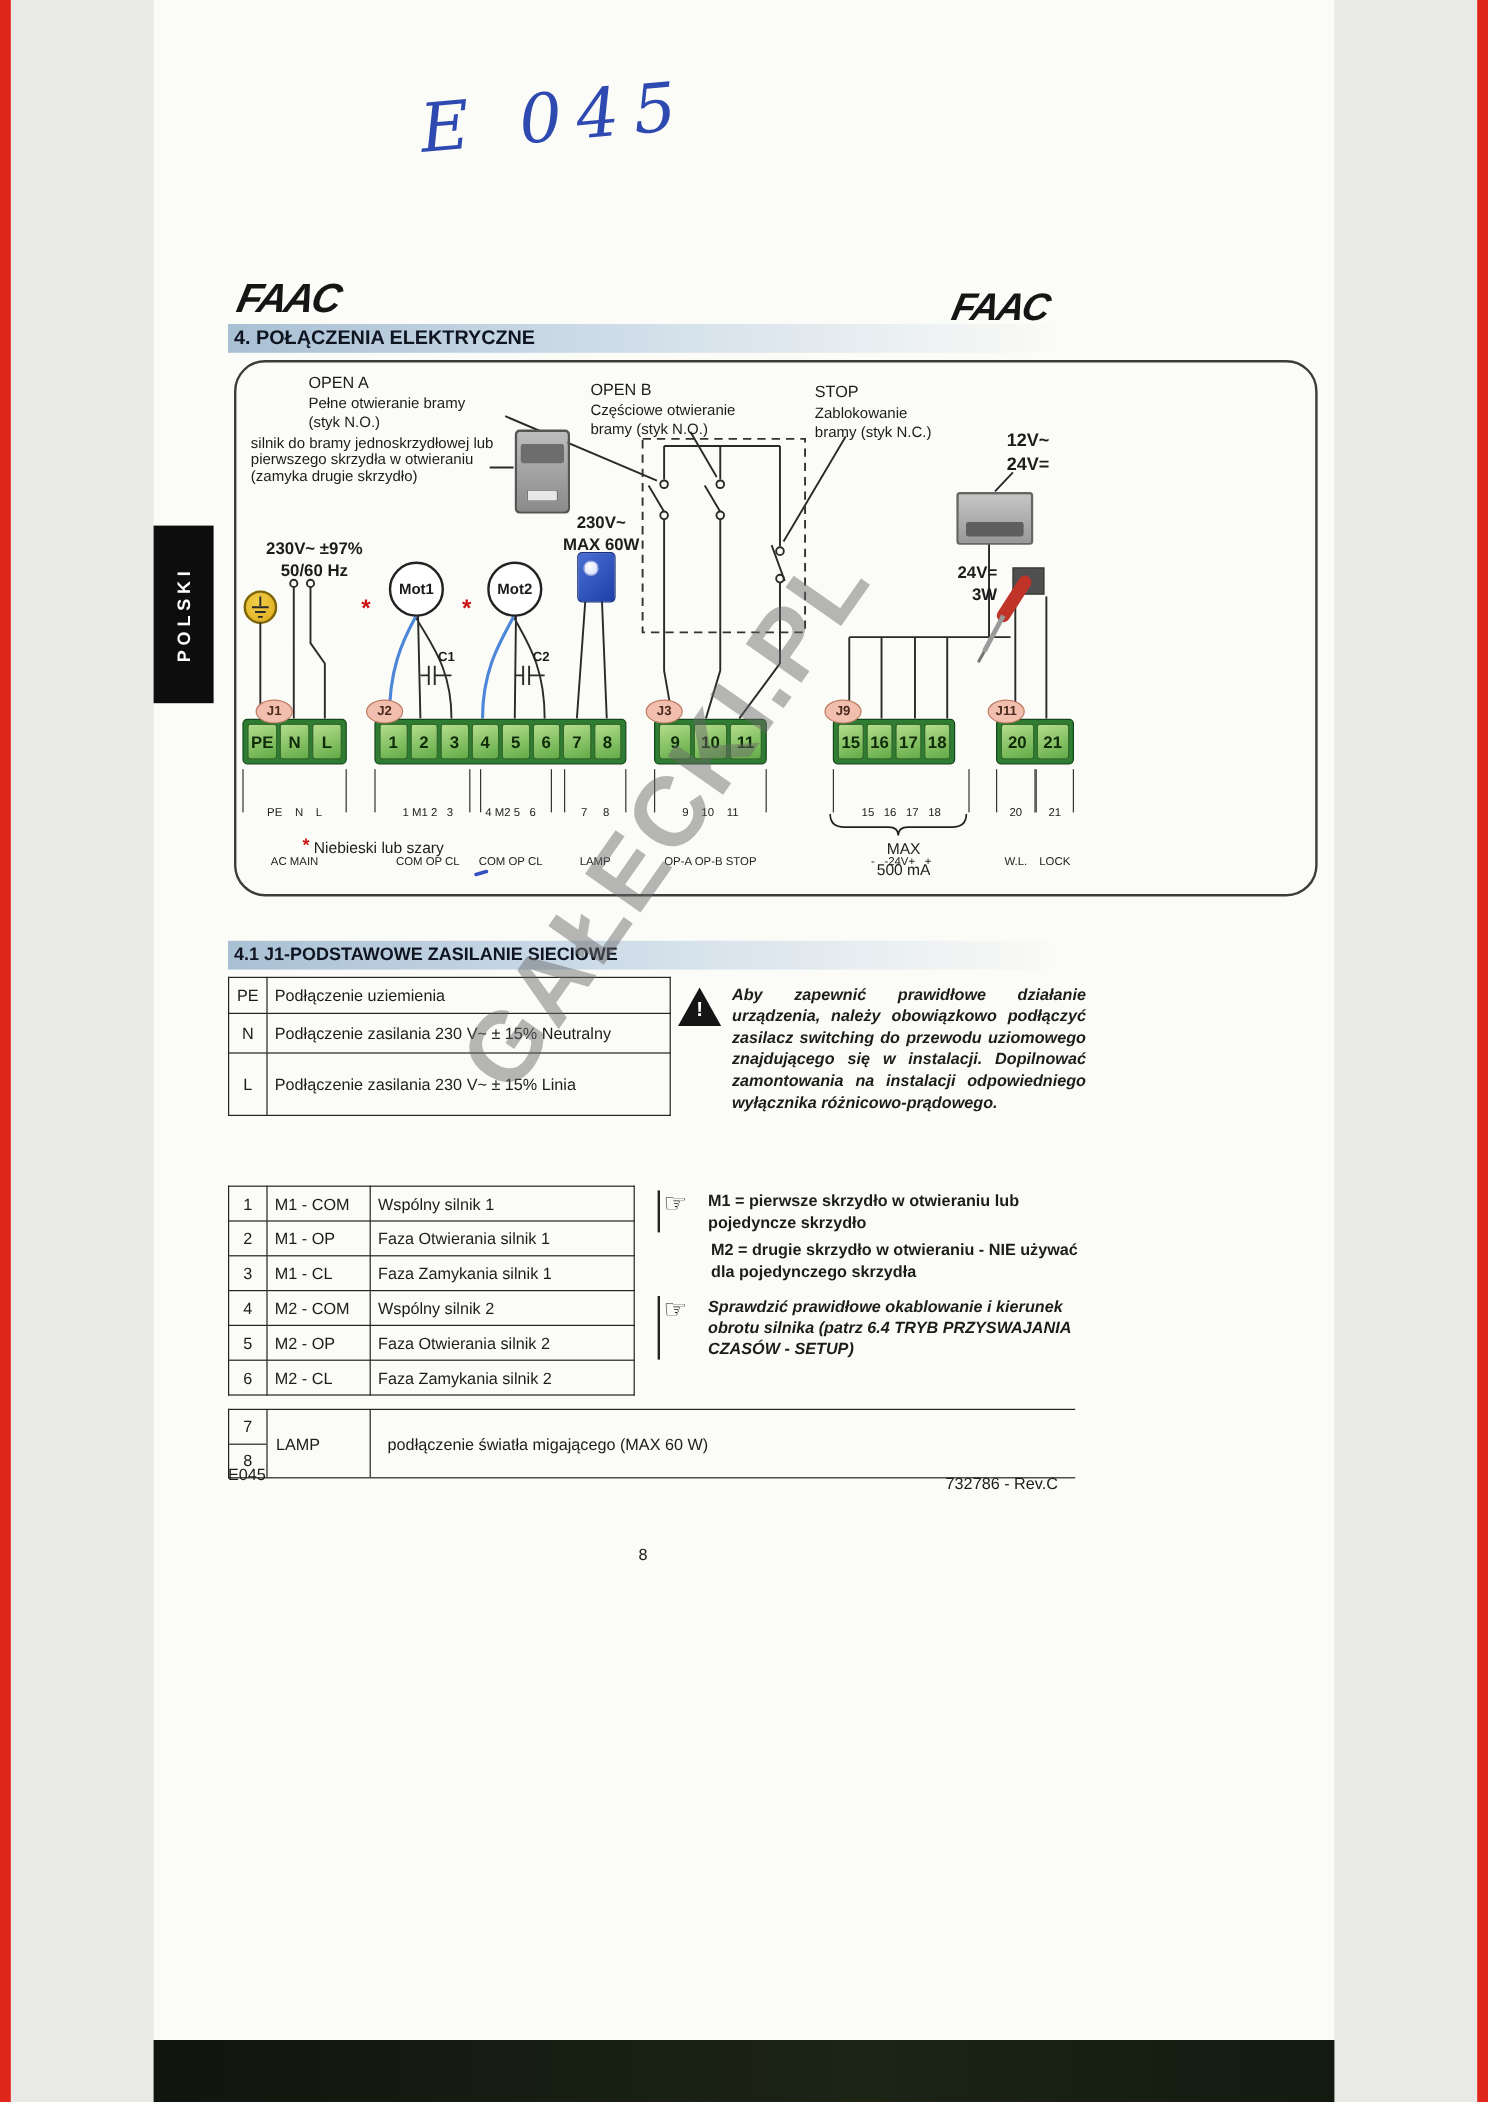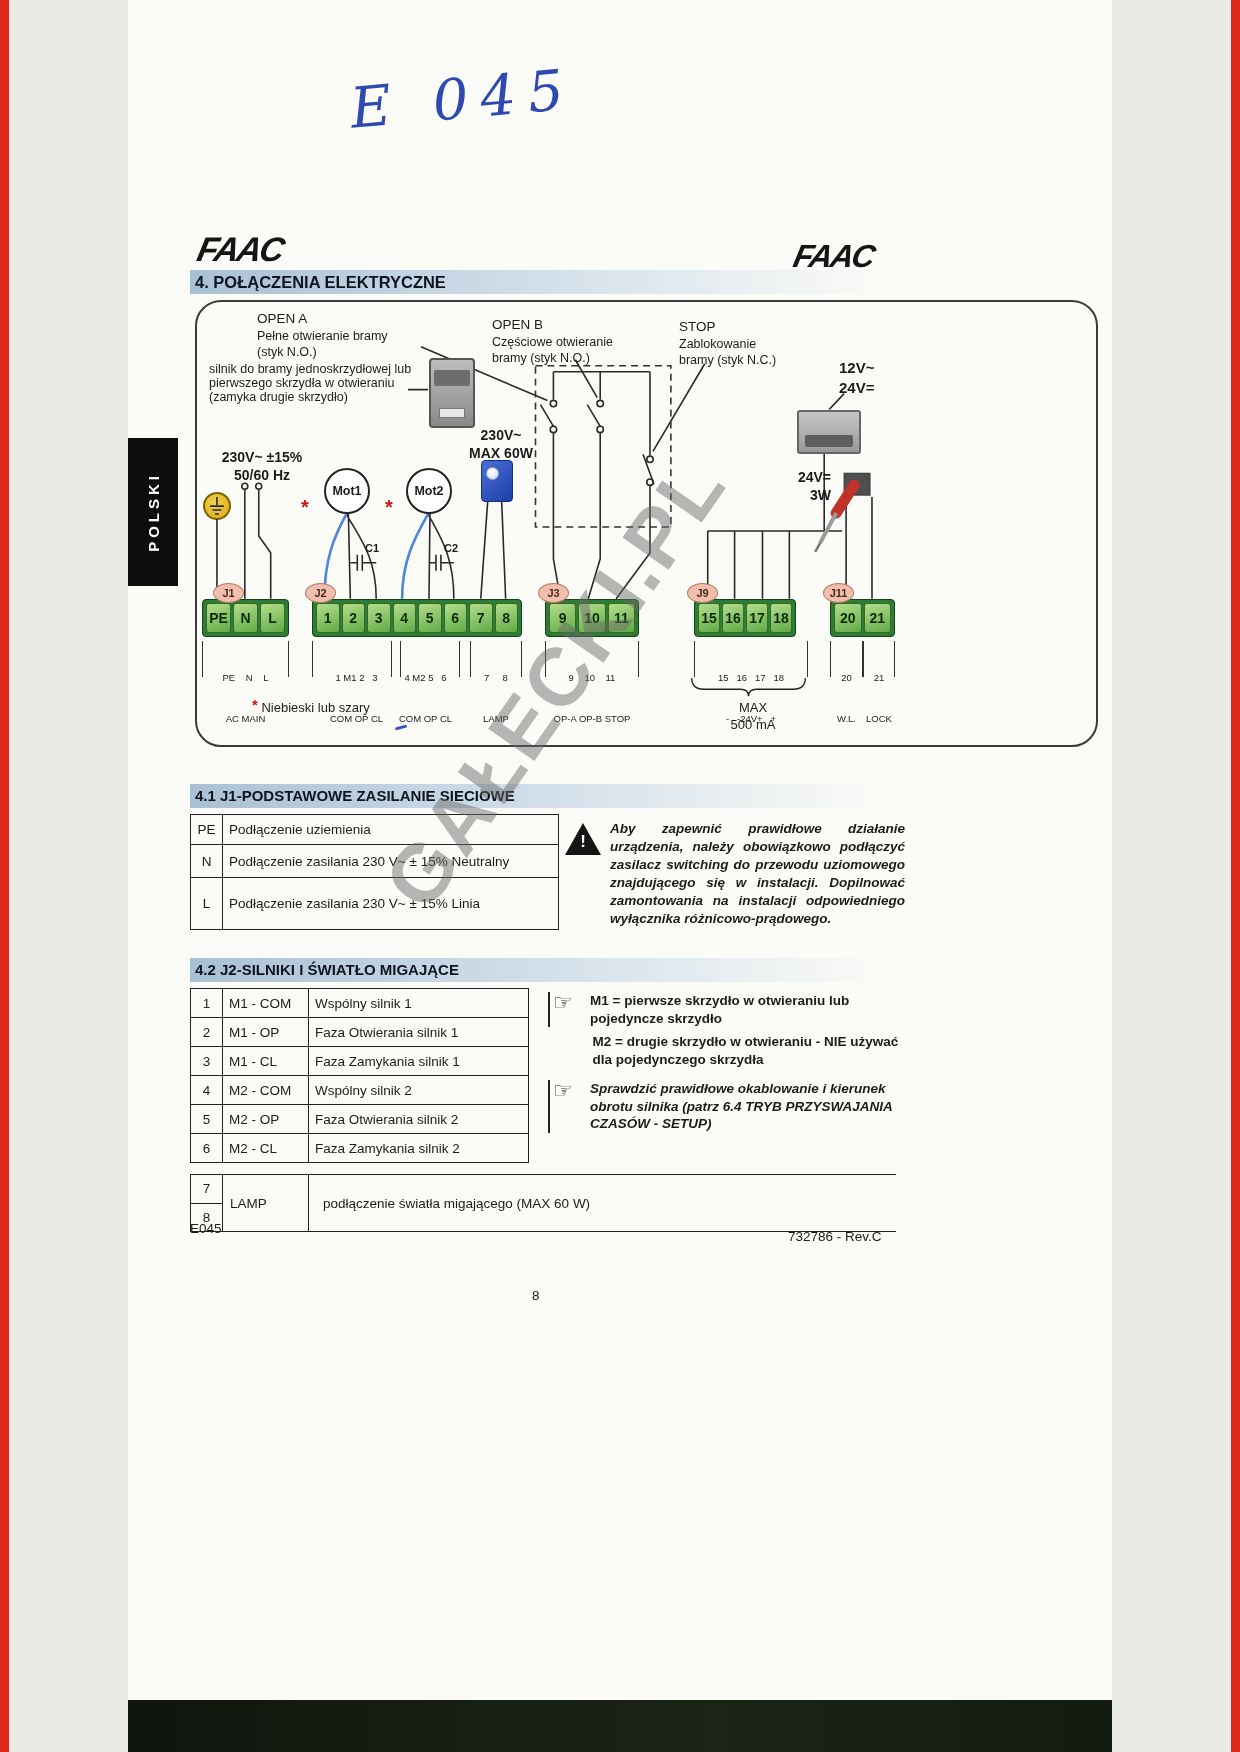--- a/index.html
+++ b/index.html
@@ -202,21 +202,21 @@
         <div>bramy (styk N.O.)</div>
       </div>
       <div class="dlabel d-stop">
         <div class="t">STOP</div>
         <div>Zablokowanie</div>
         <div>bramy (styk N.C.)</div>
       </div>
       <div class="d-motor-note">silnik do bramy jednoskrzydłowej lub pierwszego skrzydła w otwieraniu (zamyka drugie skrzydło)</div>
 
       <div class="dbold d-mains">
-        <div>230V~ ±15%</div>
+        <div>230V~ ±97%</div>
         <div>50/60 Hz</div>
       </div>
       <div class="dbold d-lamp-label">
         <div>230V~</div>
         <div>MAX 60W</div>
       </div>
       <div class="dbold d-aux">
         <div>12V~</div>
         <div>24V=</div>
       </div>
@@ -347,21 +347,20 @@
     </tbody>
       </table>
     <div class="warn">
       <div class="warn-icon">
         <div class="tri"></div>
         <div class="bang">!</div>
       </div>
       <div class="warn-text">Aby zapewnić prawidłowe działanie urządzenia, należy obowiązkowo podłączyć zasilacz switching do przewodu uziomowego znajdującego się w instalacji. Dopilnować zamontowania na instalacji odpowiedniego wyłącznika różnicowo-prądowego.</div>
     </div>
 
-    <div class="sec-header sec42">4.2 J2-SILNIKI I ŚWIATŁO MIGAJĄCE</div>
     <table class="t42">
       <tbody>
           <tr>
         <td class="num">1</td>
         <td class="code">M1 - COM</td>
         <td class="desc">Wspólny silnik 1</td>
       </tr>
       <tr>
         <td class="num">2</td>
         <td class="code">M1 - OP</td>

